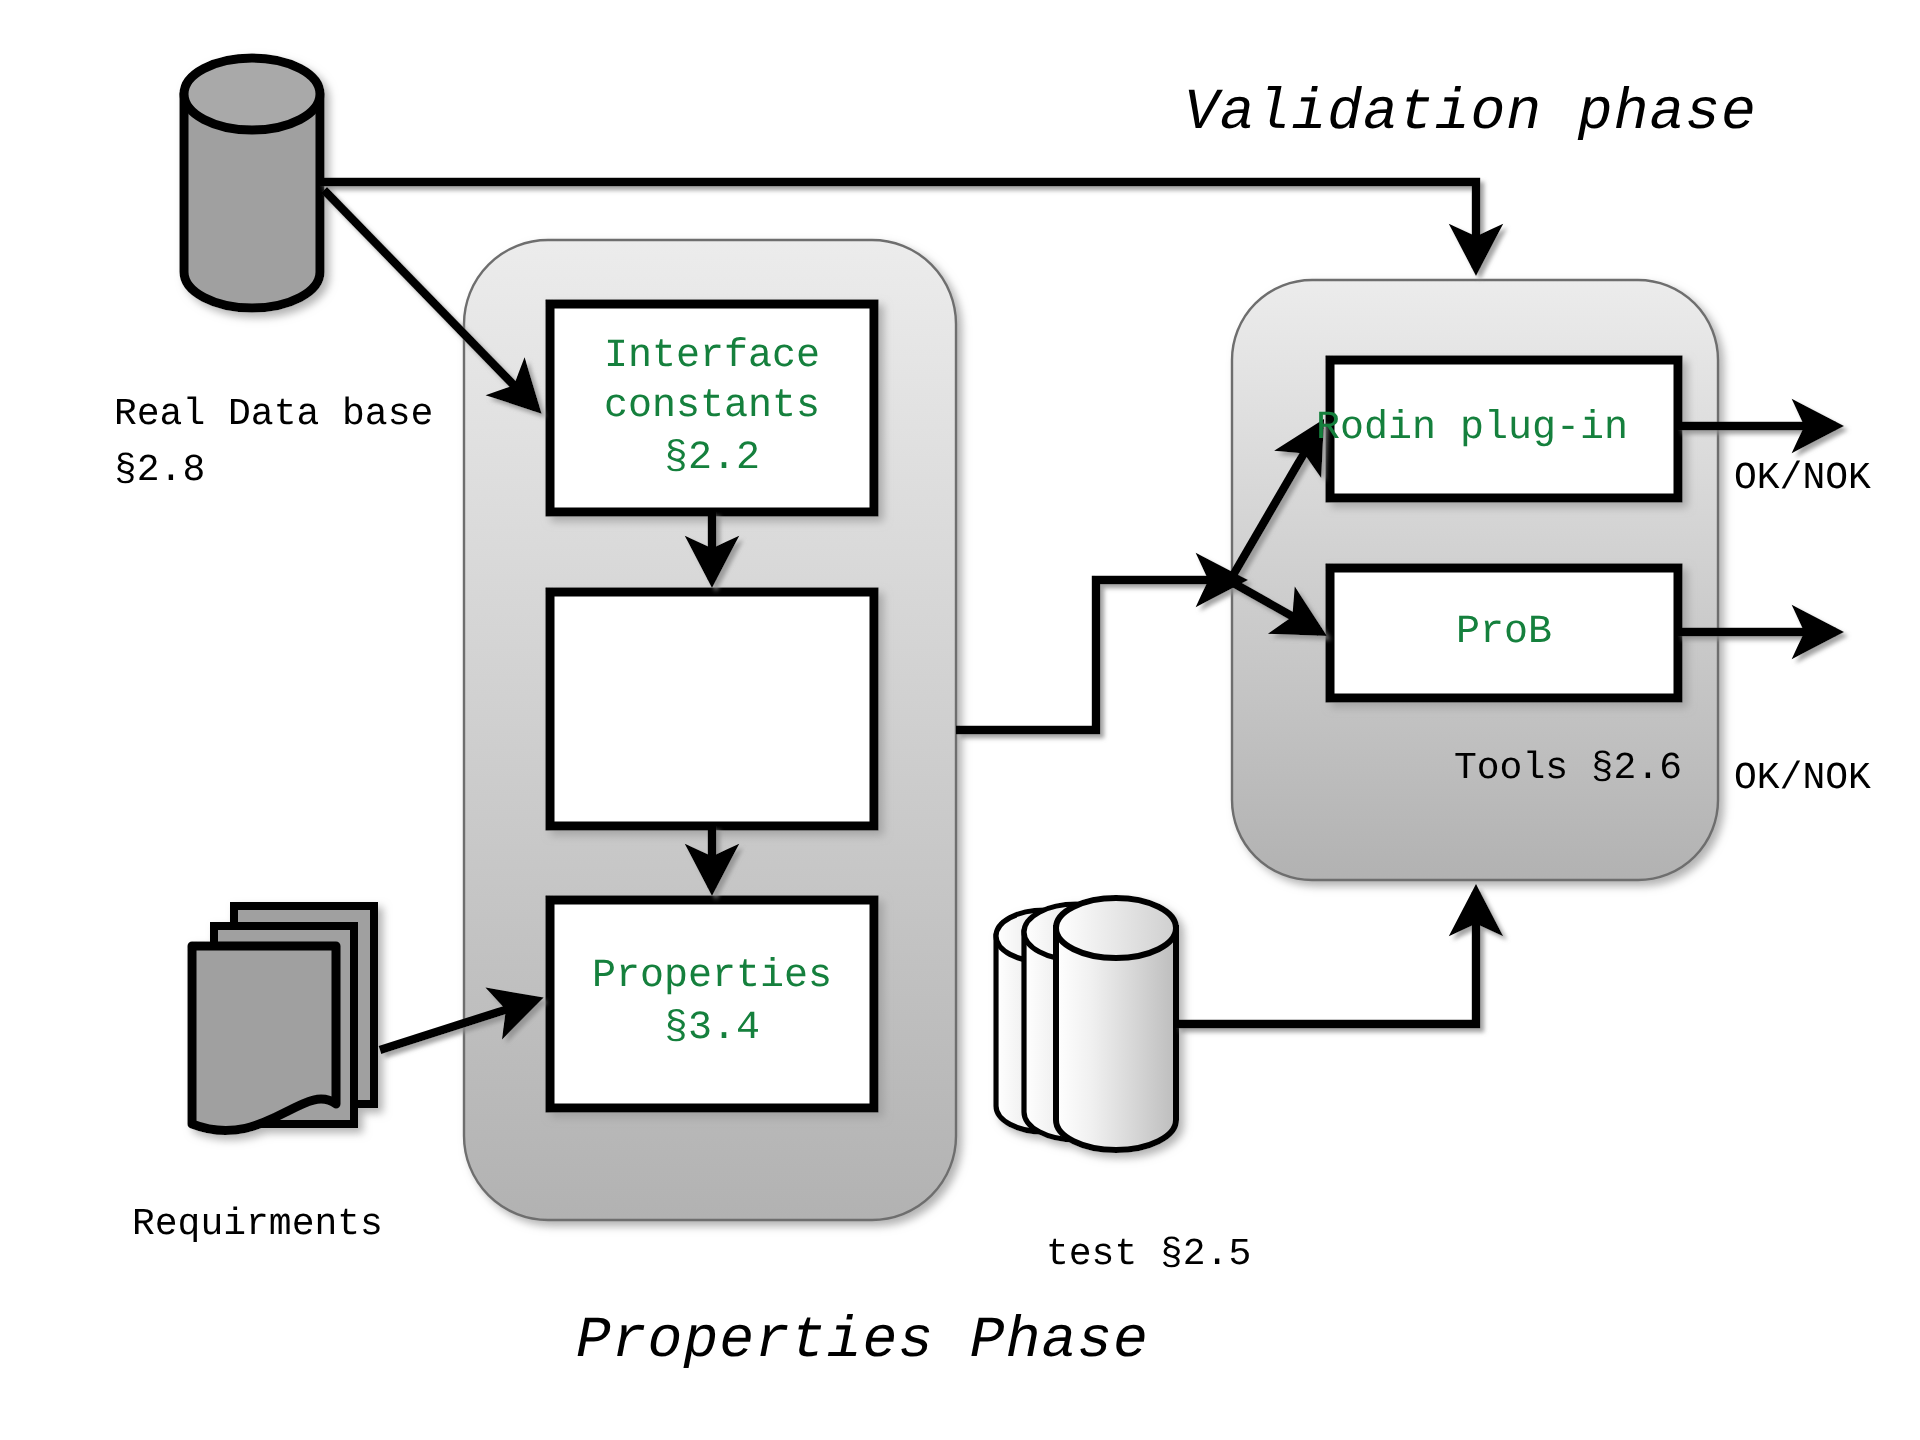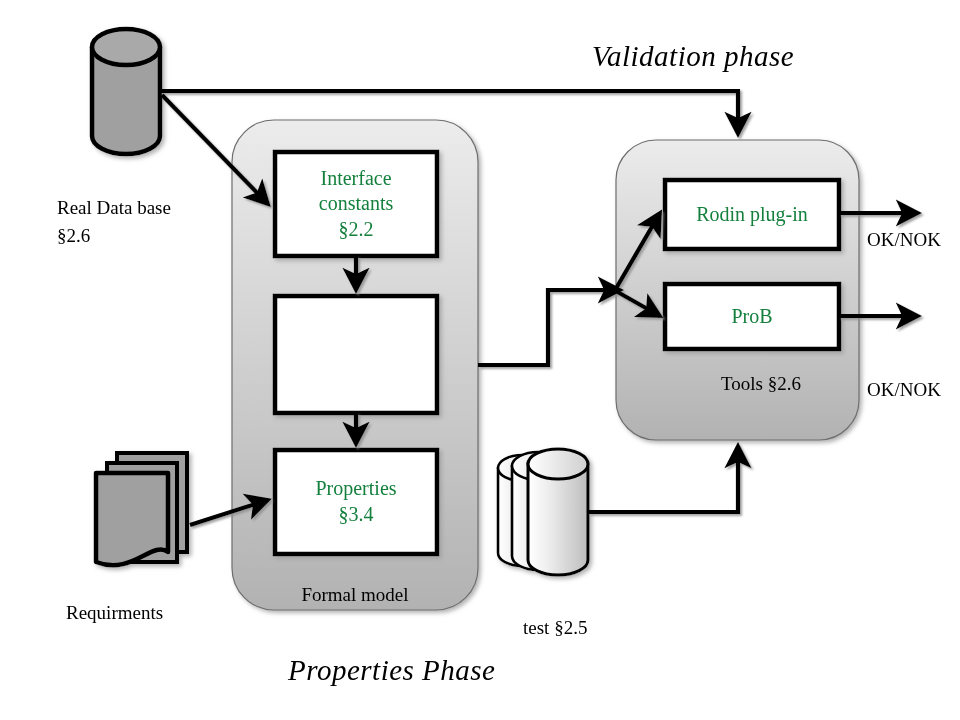--- a/index.html
+++ b/index.html
@@ -5,21 +5,21 @@
   html, body {
     margin: 0;
     padding: 0;
     background: #ffffff;
   }
   #canvas {
     position: relative;
     width: 960px;
     height: 720px;
     background: #ffffff;
-    font-family: Liberation Serif, serif;
+    font-family: Liberation Mono, monospace;
     overflow: hidden;
   }
   svg.layer {
     position: absolute;
     left: 0;
     top: 0;
     width: 960px;
     height: 720px;
   }
   .txt {
@@ -158,39 +158,38 @@
 
       <path d="M 588 512 L 738 512 L 738 446" marker-end="url(#arrowBlack)"></path>
     </g>
   </svg>
 
   <div class="txt phase-title" style="left:592px; top:39px;">Validation phase</div>
 
   <div class="txt phase-title" style="left:288px; top:653px;">Properties Phase</div>
 
   <div class="txt caption" style="left:57px; top:196px;">Real Data base</div>
-  <div class="txt caption" style="left:57px; top:224px;">§2.6</div>
+  <div class="txt caption" style="left:57px; top:224px;">§2.8</div>
 
   <div class="txt caption" style="left:66px; top:601px;">Requirments</div>
 
   <div class="txt caption" style="left:523px; top:616px;">test §2.5</div>
 
   <div class="box-label" style="left:275px; top:152px; width:162px; height:104px;">Interface
 constants
 §2.2</div>
 
 
   <div class="box-label" style="left:275px; top:450px; width:162px; height:104px;">Properties
 §3.4</div>
 
-  <div class="box-label" style="left:665px; top:180px; width:174px; height:69px;">Rodin plug-in</div>
+  <div class="box-label" style="left:649px; top:180px; width:174px; height:69px;">Rodin plug-in</div>
 
   <div class="box-label" style="left:665px; top:284px; width:174px; height:65px;">ProB</div>
 
-  <div class="container-label" style="left:232px; top:584px; width:246px;">Formal model</div>
 
-  <div class="container-label" style="left:616px; top:373px; width:290px;">Tools §2.6</div>
+  <div class="container-label" style="left:616px; top:373px; width:290px;padding-left:23px;">Tools §2.6</div>
 
   <div class="txt okn" style="left:867px; top:228px;">OK/NOK</div>
 
   <div class="txt okn" style="left:867px; top:378px;">OK/NOK</div>
 
 </div>
 
 </body></html>

